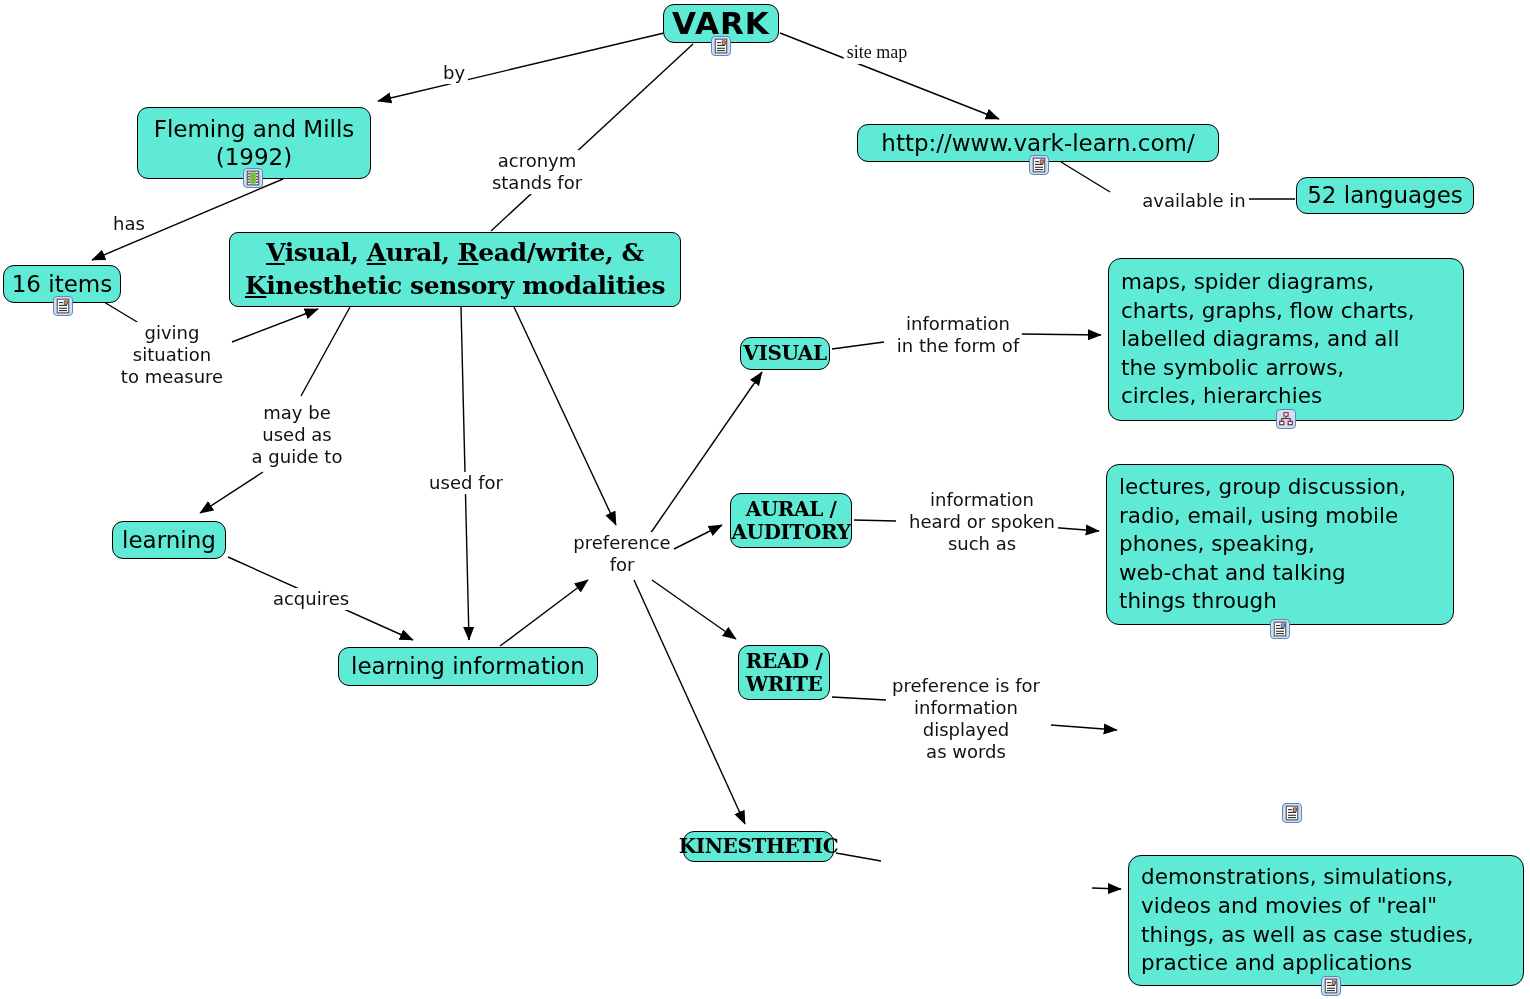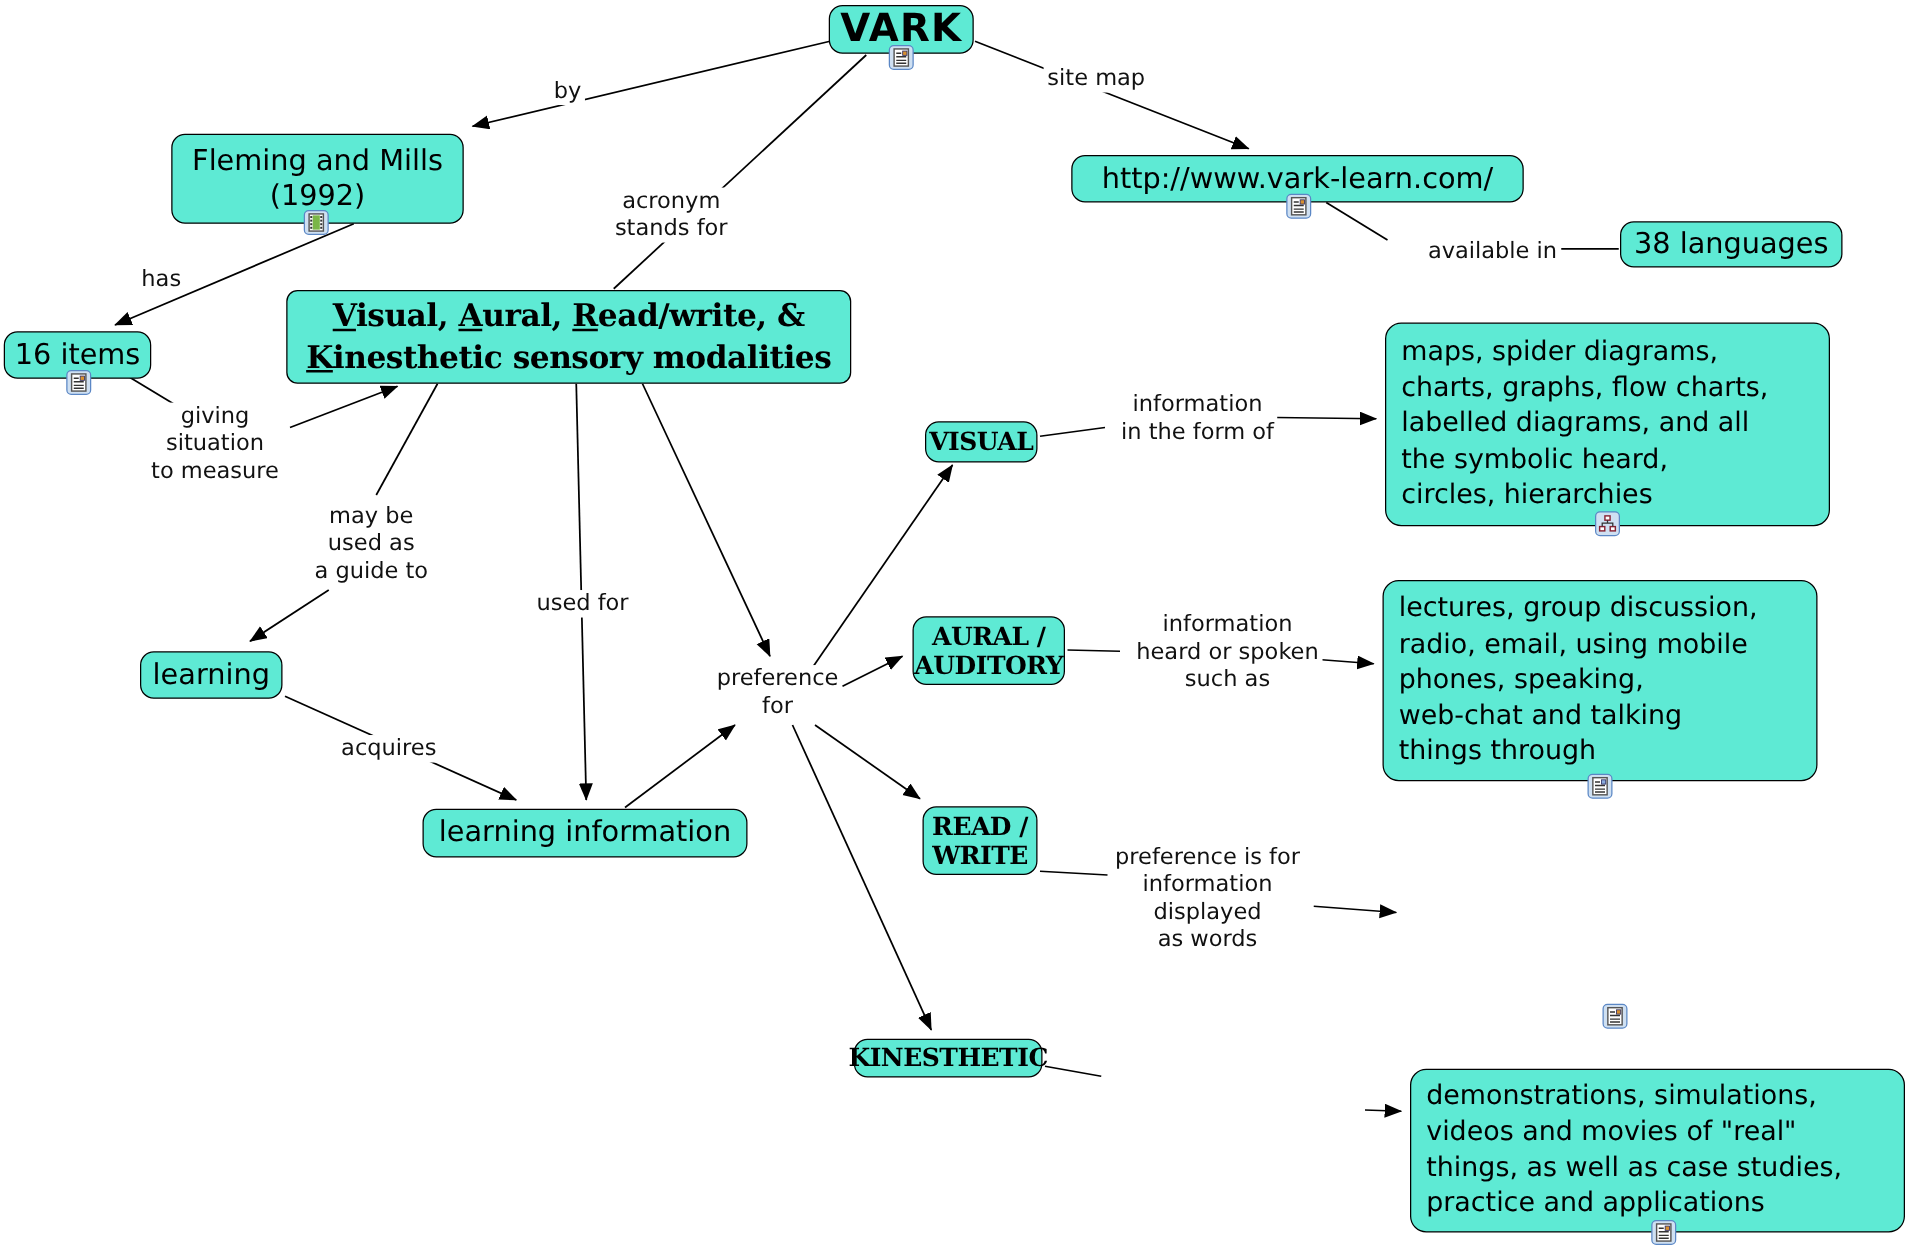--- a/index.html
+++ b/index.html
@@ -95,21 +95,21 @@
     </g>
   </svg>
 
   <div class="node big-title" style="left:663px;top:4px;width:116px;height:39px;">VARK</div>
 
   <div class="node t24" style="left:137px;top:107px;width:234px;height:72px;">Fleming and Mills
 (1992)</div>
 
   <div class="node t24" style="left:857px;top:124px;width:362px;height:38px;">http://www.vark-learn.com/</div>
 
-  <div class="node t24" style="left:1296px;top:177px;width:178px;height:37px;">38 languages</div>
+  <div class="node t24" style="left:1296px;top:177px;width:178px;height:37px;">52 languages</div>
 
   <div class="node t24" style="left:3px;top:265px;width:118px;height:38px;">16 items</div>
 
   <div class="node modal central" style="left:229px;top:232px;width:452px;height:75px;"><span><span class="u">V</span><span>isual, </span><span class="u">A</span><span>ural, </span><span class="u">R</span><span>ead/write, &amp;
 </span><span class="u">K</span><span>inesthetic sensory modalities</span></span></div>
 
   <div class="node t24" style="left:112px;top:521px;width:114px;height:38px;">learning</div>
 
   <div class="node t24" style="left:338px;top:647px;width:260px;height:39px;">learning information</div>
 
@@ -119,37 +119,37 @@
 AUDITORY</div>
 
   <div class="node modal cat" style="left:738px;top:645px;width:92px;height:55px;">READ /
 WRITE</div>
 
   <div class="node modal cat" style="left:683px;top:831px;width:151px;height:31px;">KINESTHETIC</div>
 
   <div class="node desc" style="left:1108px;top:258px;width:356px;height:163px;">maps, spider diagrams,
 charts, graphs, flow charts,
 labelled diagrams, and all
-the symbolic heard,
+the symbolic arrows,
 circles, hierarchies</div>
 
   <div class="node desc" style="left:1106px;top:464px;width:348px;height:161px;">lectures, group discussion,
 radio, email, using mobile
 phones, speaking,
 web-chat and talking
 things through</div>
 
 
   <div class="node desc" style="left:1128px;top:855px;width:396px;height:131px;">demonstrations, simulations,
 videos and movies of "real"
 things, as well as case studies,
 practice and applications</div>
 
   <div class="lbl" style="left:454px;top:73px;">by</div>
-  <div class="lbl" style="left:877px;top:63px;">site map</div>
+  <div class="lbl" style="left:877px;top:53px;font-family:Liberation Serif, serif;">site map</div>
   <div class="lbl" style="left:537px;top:172px;">acronym
 stands for</div>
   <div class="lbl" style="left:129px;top:224px;">has</div>
   <div class="lbl" style="left:172px;top:355px;">giving
 situation
 to measure</div>
   <div class="lbl" style="left:1194px;top:201px;">available in</div>
   <div class="lbl" style="left:297px;top:435px;">may be
 used as
 a guide to</div>

